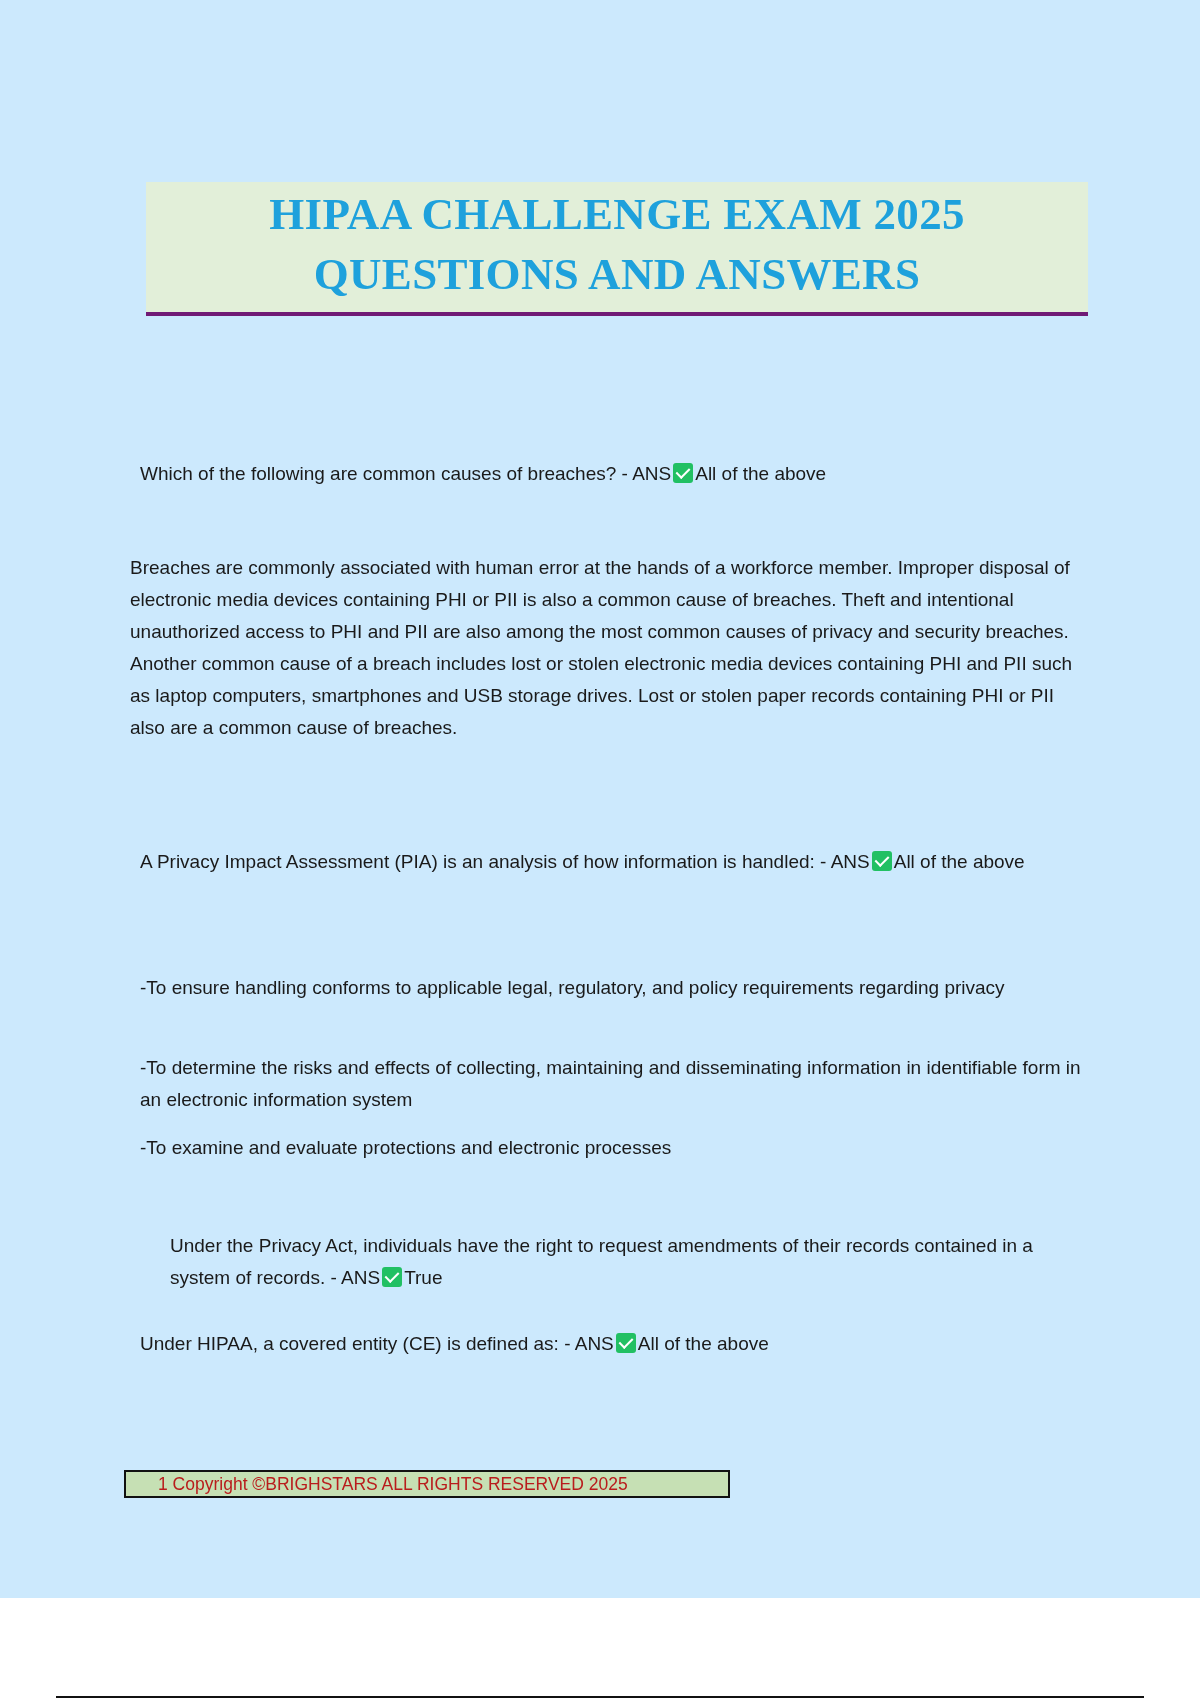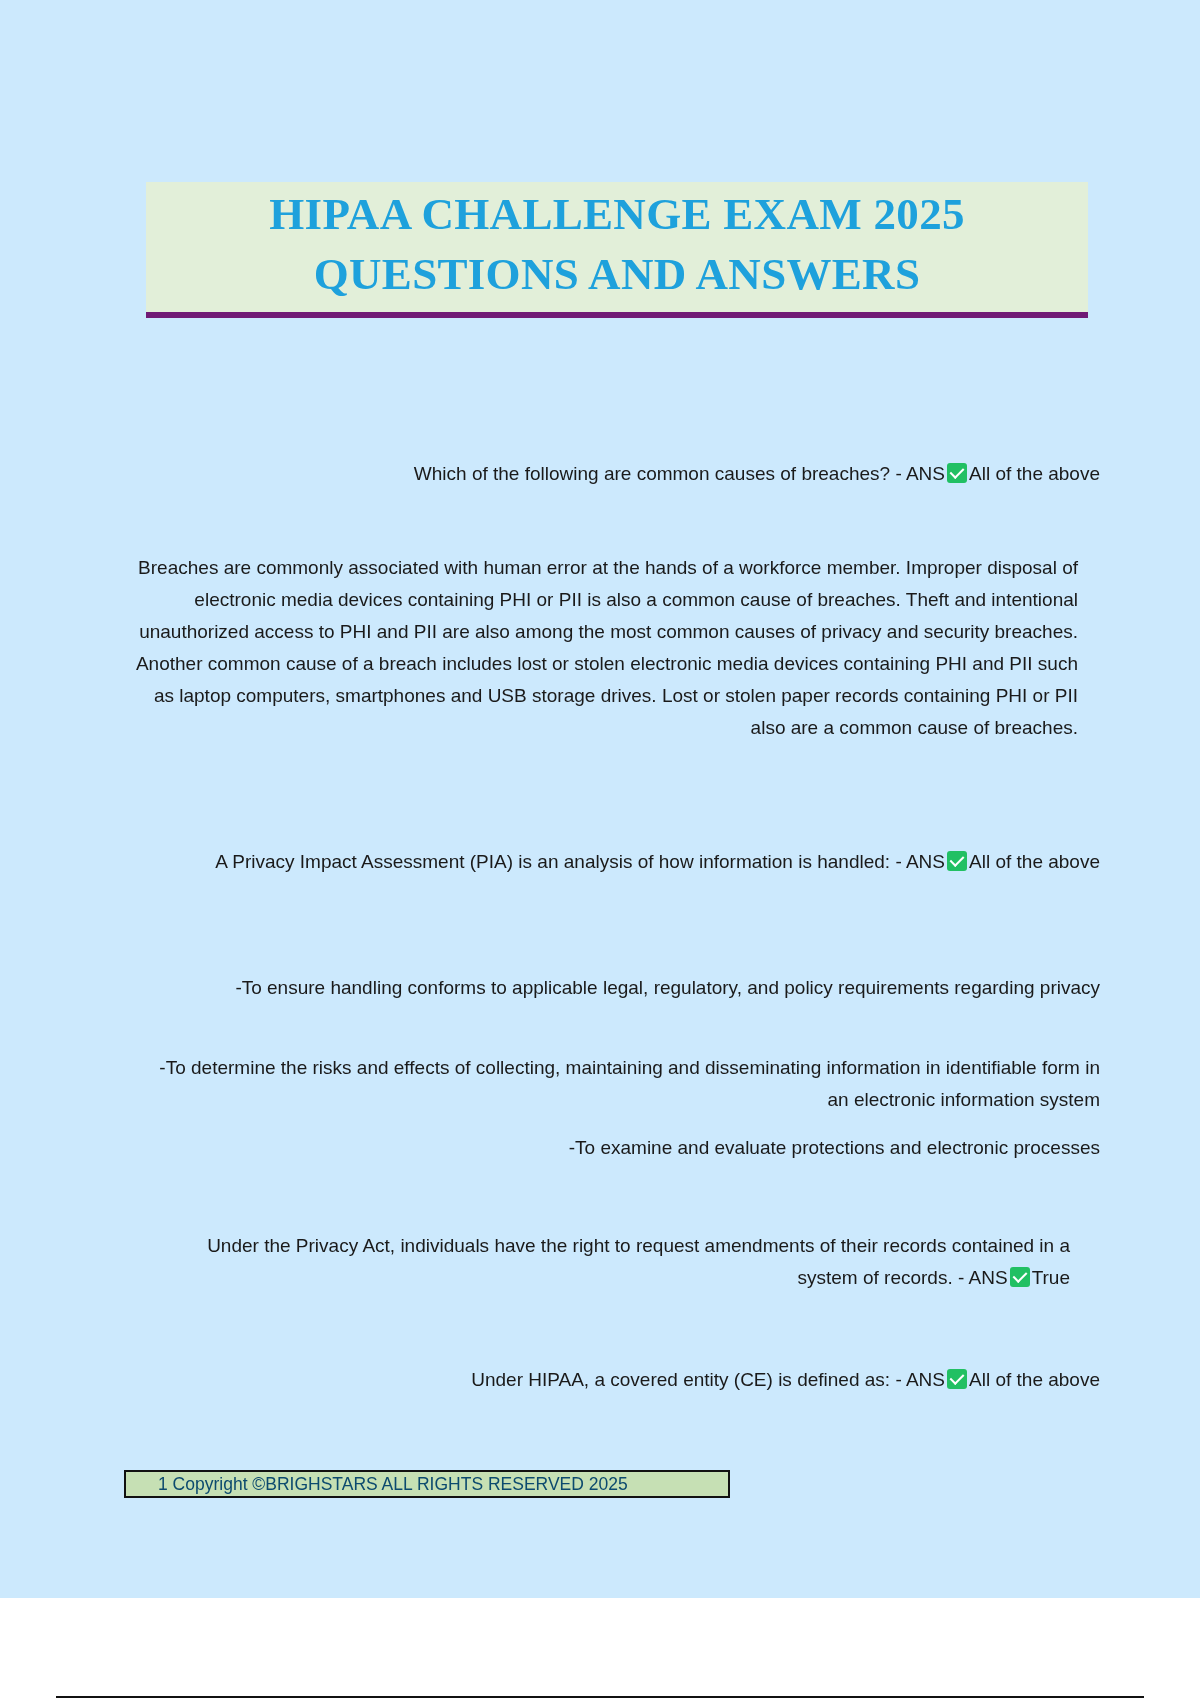--- a/index.html
+++ b/index.html
@@ -8,46 +8,46 @@
     position: relative; overflow: hidden;
     font-family: "Liberation Sans", sans-serif;
   }
   .page {
     position: absolute; left: 0; top: 0; width: 1200px; height: 1598px;
     background: #cce9fd;
   }
   .title-box {
     position: absolute; left: 146px; top: 182px; width: 942px; height: 130px;
     background: #e2efd9;
-    border-bottom: 6px solid #701a75;
+    border-bottom: 4px solid #701a75;
   }
   .title {
     margin: 0; padding-top: 2px; text-align: center;
     font-family: "Liberation Serif", serif; font-weight: bold;
     font-size: 45px; line-height: 60px; color: #1ea1dc;
     letter-spacing: 0.3px;
   }
   .block {
-    position: absolute; left: 140px; width: 960px; text-align: right;
+    position: absolute; left: 140px; width: 960px; text-align: left;
     color: #1a1a1a; font-family: "Liberation Sans", sans-serif;
     font-size: 19px; line-height: 32px;
   }
   .check {
     display: inline-block; width: 20px; height: 20px; background: #21c063;
     border-radius: 3px; vertical-align: -3px; margin: 0 2px;
     position: relative;
   }
   .check::after {
     content: ""; position: absolute; left: 6px; top: 2px; width: 6px; height: 11px;
     border: solid #fff; border-width: 0 2.5px 2.5px 0; transform: rotate(45deg);
   }
   .footer-box {
     position: absolute; left: 124px; top: 1470px; width: 606px; height: 28px;
     background: #c6e0b4; border: 2px solid #111; box-sizing: border-box;
-    font-size: 17.5px; line-height: 24px; color: #0c4a6e; padding-left: 32px;
+    font-size: 17.5px; line-height: 24px; color: #b91c1c; padding-left: 32px;
   }
   .bottom-rule {
     position: absolute; left: 56px; top: 1696px; width: 1088px; height: 2px; background: #111;
   }
 </style>
 </head>
 <body>
 
 <div class="page">
 
@@ -77,21 +77,21 @@
     <span>-To determine the risks and effects of collecting, maintaining and disseminating information in identifiable form in an electronic information system</span>
   </div>
   <div class="block" style="top:1132px;">
     <span>-To examine and evaluate protections and electronic processes</span>
   </div>
 
   <div class="block" style="top:1230px; left:170px; width:900px;">
     <span>Under the Privacy Act, individuals have the right to request amendments of their records contained in a system of records. - ANS</span><span class="check"></span><span>True</span>
   </div>
 
-  <div class="block" style="top:1364px;">
+  <div class="block" style="top:1328px;">
     <span>Under HIPAA, a covered entity (CE) is defined as: - ANS</span><span class="check"></span><span>All of the above</span>
   </div>
 
   <div class="footer-box">
     <span>1 Copyright ©BRIGHSTARS ALL RIGHTS RESERVED 2025</span>
   </div>
 </div>
 
 <div class="bottom-rule"></div>
 

